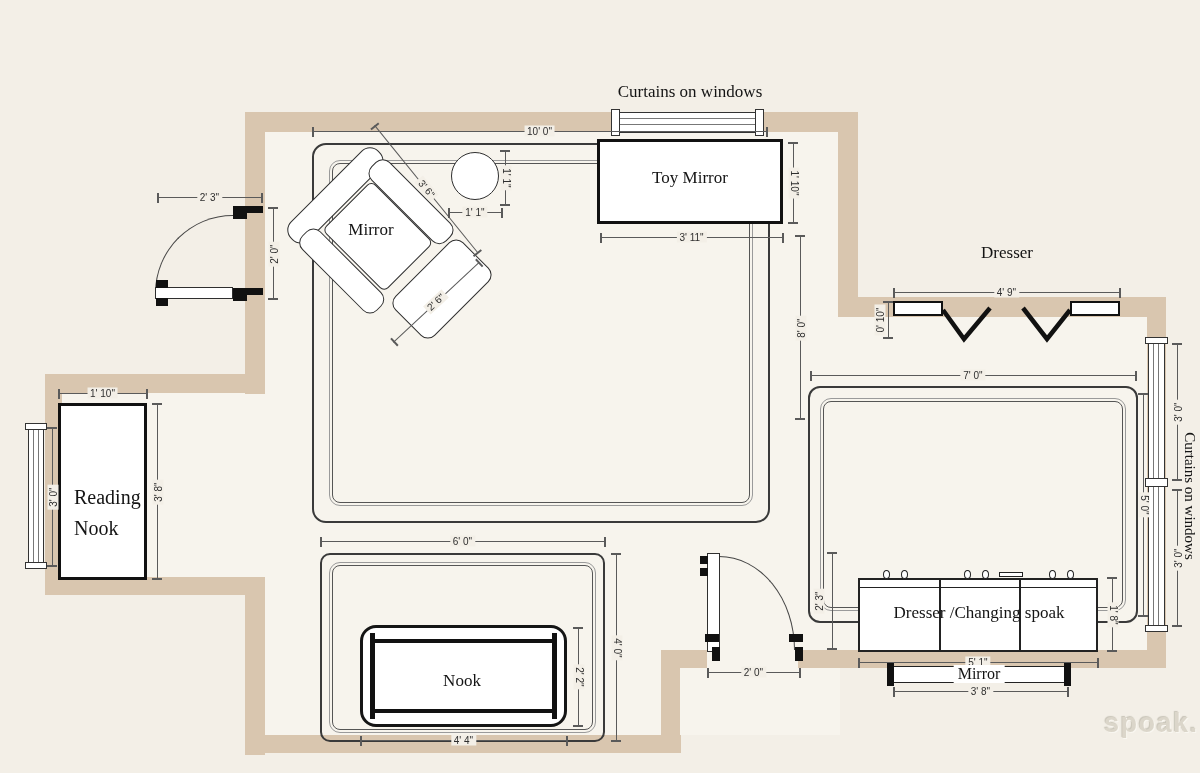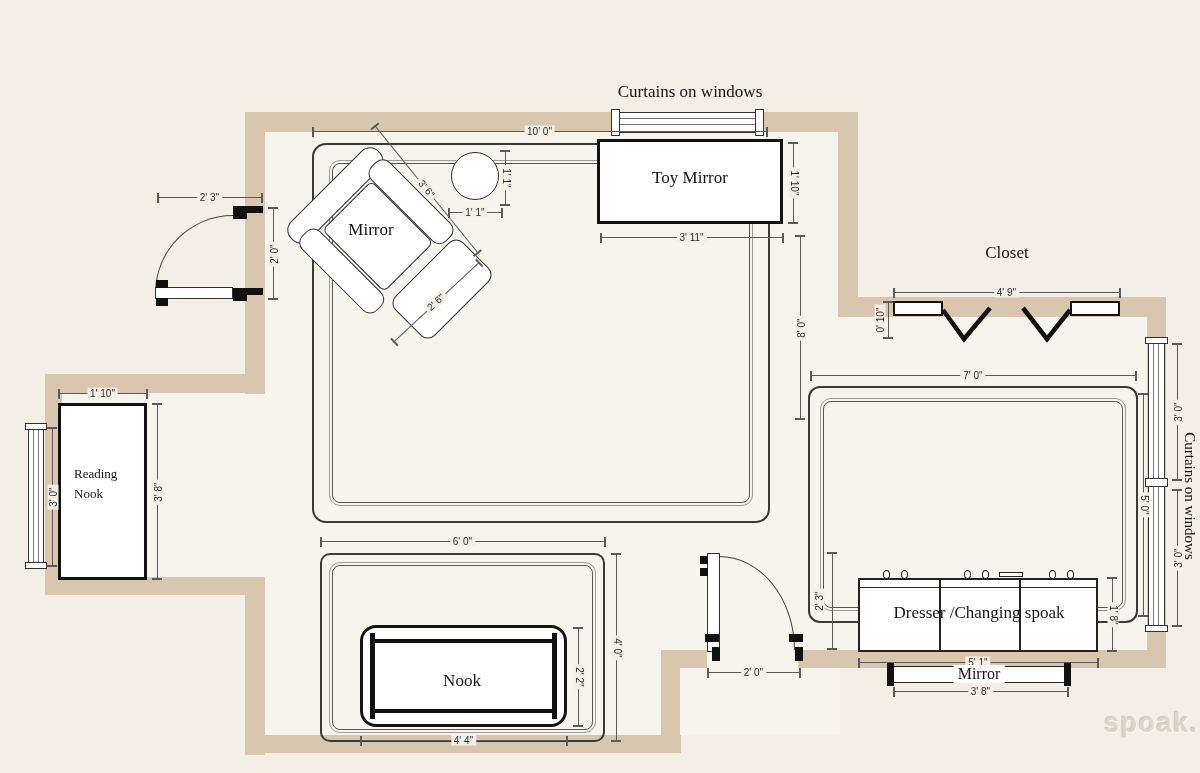--- a/index.html
+++ b/index.html
@@ -124,37 +124,37 @@
   <div class="blk" style="left:712px;top:647px;width:8px;height:14px"></div>
   <div class="blk" style="left:789px;top:634px;width:14px;height:8px"></div>
   <div class="blk" style="left:795px;top:647px;width:8px;height:14px"></div>
 
   <div class="blackbox" style="left:893px;top:301px;width:50px;height:15px;border-width:2.5px"></div>
   <div class="blackbox" style="left:1070px;top:301px;width:50px;height:15px;border-width:2.5px"></div>
   <svg style="position:absolute;left:890px;top:300px;z-index:32" width="235" height="45" viewBox="0 0 235 45">
     <path d="M 53 10 L 74 39 L 100 8" fill="none" stroke="#111" stroke-width="4.5"></path>
     <path d="M 180 10 L 157 39 L 133 8" fill="none" stroke="#111" stroke-width="4.5"></path>
   </svg>
-  <div class="label ctr" style="left:1007px;top:253px;font-size:17px">Closet</div>
+  <div class="label ctr" style="left:1007px;top:253px;font-size:17px">Dresser</div>
 
   <div style="position:absolute;left:308px;top:168px;width:124px;height:124px;transform:rotate(45deg);z-index:30">
     <div class="furn" style="left:0;top:0;width:26px;height:124px;border-radius:12px"></div>
     <div class="furn" style="left:18px;top:0;width:106px;height:26px;border-radius:10px"></div>
     <div class="furn" style="left:18px;top:98px;width:106px;height:26px;border-radius:10px"></div>
     <div class="furn" style="left:28px;top:26px;width:88px;height:70px;border-radius:6px"></div>
   </div>
   <div class="furn" style="left:414px;top:241px;width:56px;height:96px;border-radius:10px;transform:rotate(45deg)"></div>
   <div class="furn" style="left:451px;top:152px;width:48px;height:48px;border-radius:50%;border-width:1.6px"></div>
   <div class="label ctr" style="left:371px;top:230px;font-size:17px">Mirror</div>
 
   <div class="blackbox" style="left:597px;top:139px;width:186px;height:85px"></div>
   <div class="label ctr" style="left:690px;top:178px;font-size:17px">Toy Mirror</div>
 
   <div class="blackbox" style="left:58px;top:403px;width:89px;height:177px;border-width:3.5px"></div>
-  <div class="label" style="left:74px;top:464px;width:74px;font-size:13px;line-height:1.55;white-space:normal">Reading Nook</div>
+  <div class="label" style="left:74px;top:482px;width:74px;font-size:20px;line-height:1.55;white-space:normal">Reading Nook</div>
 
   <div class="furn" style="left:360px;top:625px;width:207px;height:102px;border-radius:16px;border-width:3px;border-color:#151515;z-index:31">
     <div class="blk" style="left:7px;top:5px;width:5px;height:86px"></div>
     <div class="blk" style="right:7px;top:5px;width:5px;height:86px"></div>
     <div class="blk" style="left:12px;top:11px;right:12px;height:4px"></div>
     <div class="blk" style="left:12px;bottom:11px;right:12px;height:4px"></div>
   </div>
   <div class="label ctr" style="left:462px;top:681px;font-size:17px">Nook</div>
 
   <div class="furn" style="left:858px;top:578px;width:240px;height:74px;border-width:2px;border-color:#222;z-index:31">

